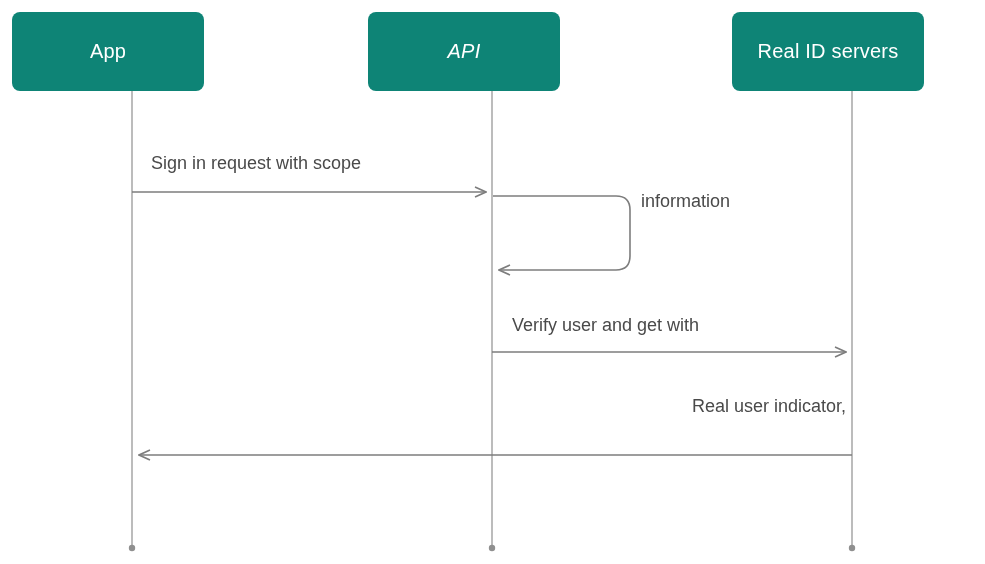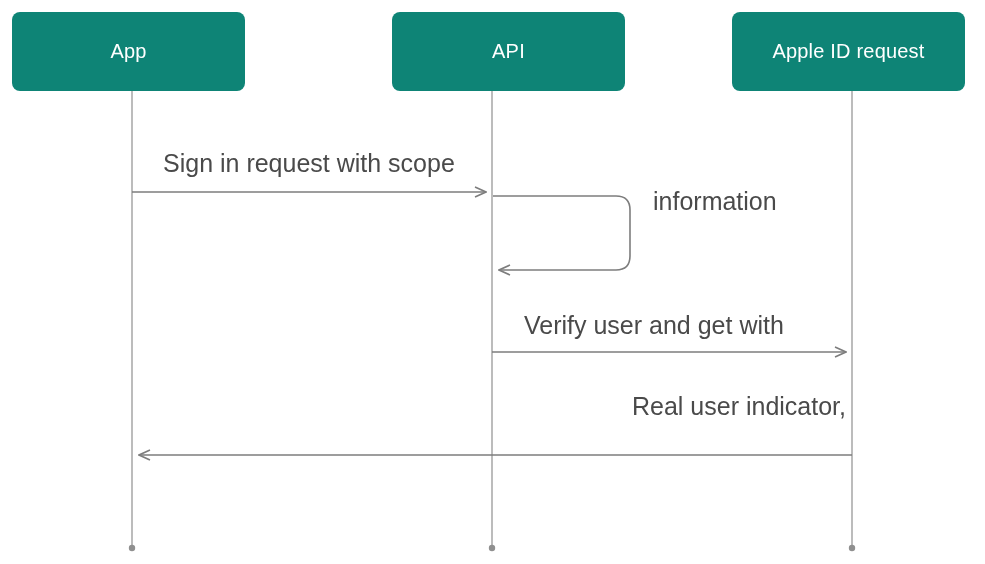--- a/index.html
+++ b/index.html
@@ -21,42 +21,41 @@
   }
 
   .lifeline { stroke: var(--lifeline, #8f8f8f); stroke-width: 1.2; }
   .enddot   { fill: var(--lifeline, #8f8f8f); }
   .wire     { stroke: var(--line, #7d7d7d); stroke-width: 1.6; fill: none; }
   .arrowhead-path { stroke: var(--line, #7d7d7d); stroke-width: 1.6; fill: none; }
 
   .actor {
     position: absolute;
     top: 12px;
-    width: 233px;
+    width: 192px;
     height: 79px;
     background: var(--teal, #0e8476);
     border-radius: 8px;
     display: flex;
     align-items: center;
     justify-content: center;
     color: var(--actor-text, #ffffff);
     font-size: 20px;
     letter-spacing: 0.2px;
   }
   .actor-app   { left: 12px; }
-  .actor-api   { left: 392px; }
+  .actor-api   { left: 368px; font-style: italic; }
   .actor-apple { left: 732px; }
 
   .label {
     position: absolute;
     color: var(--label-text, #4a4a4a);
-    font-size: 25px;
+    font-size: 18px;
     line-height: 27px;
     white-space: nowrap;
-    margin-left: 12px;
   }
   .lbl-signin   { left: 151px; top: 150px; }
   .lbl-requser  { left: 641px; top: 188px; }
   .lbl-verify   { left: 512px; top: 312px; }
   .lbl-realuser { right: 139px; top: 393px; text-align: left; }
 </style>
 </head>
 <body>
 
 <div class="canvas">
@@ -85,21 +84,21 @@
     </g>
   </svg>
 
   <div class="actor actor-app">
     <span>App</span>
   </div>
   <div class="actor actor-api">
     <span>API</span>
   </div>
   <div class="actor actor-apple">
-    <span>Apple ID request</span>
+    <span>Real ID servers</span>
   </div>
 
   <div class="label lbl-signin">Sign in request with scope</div>
 
   <div class="label lbl-requser">
     <div>information</div>
   </div>
 
   <div class="label lbl-verify">Verify user and get with</div>
 

